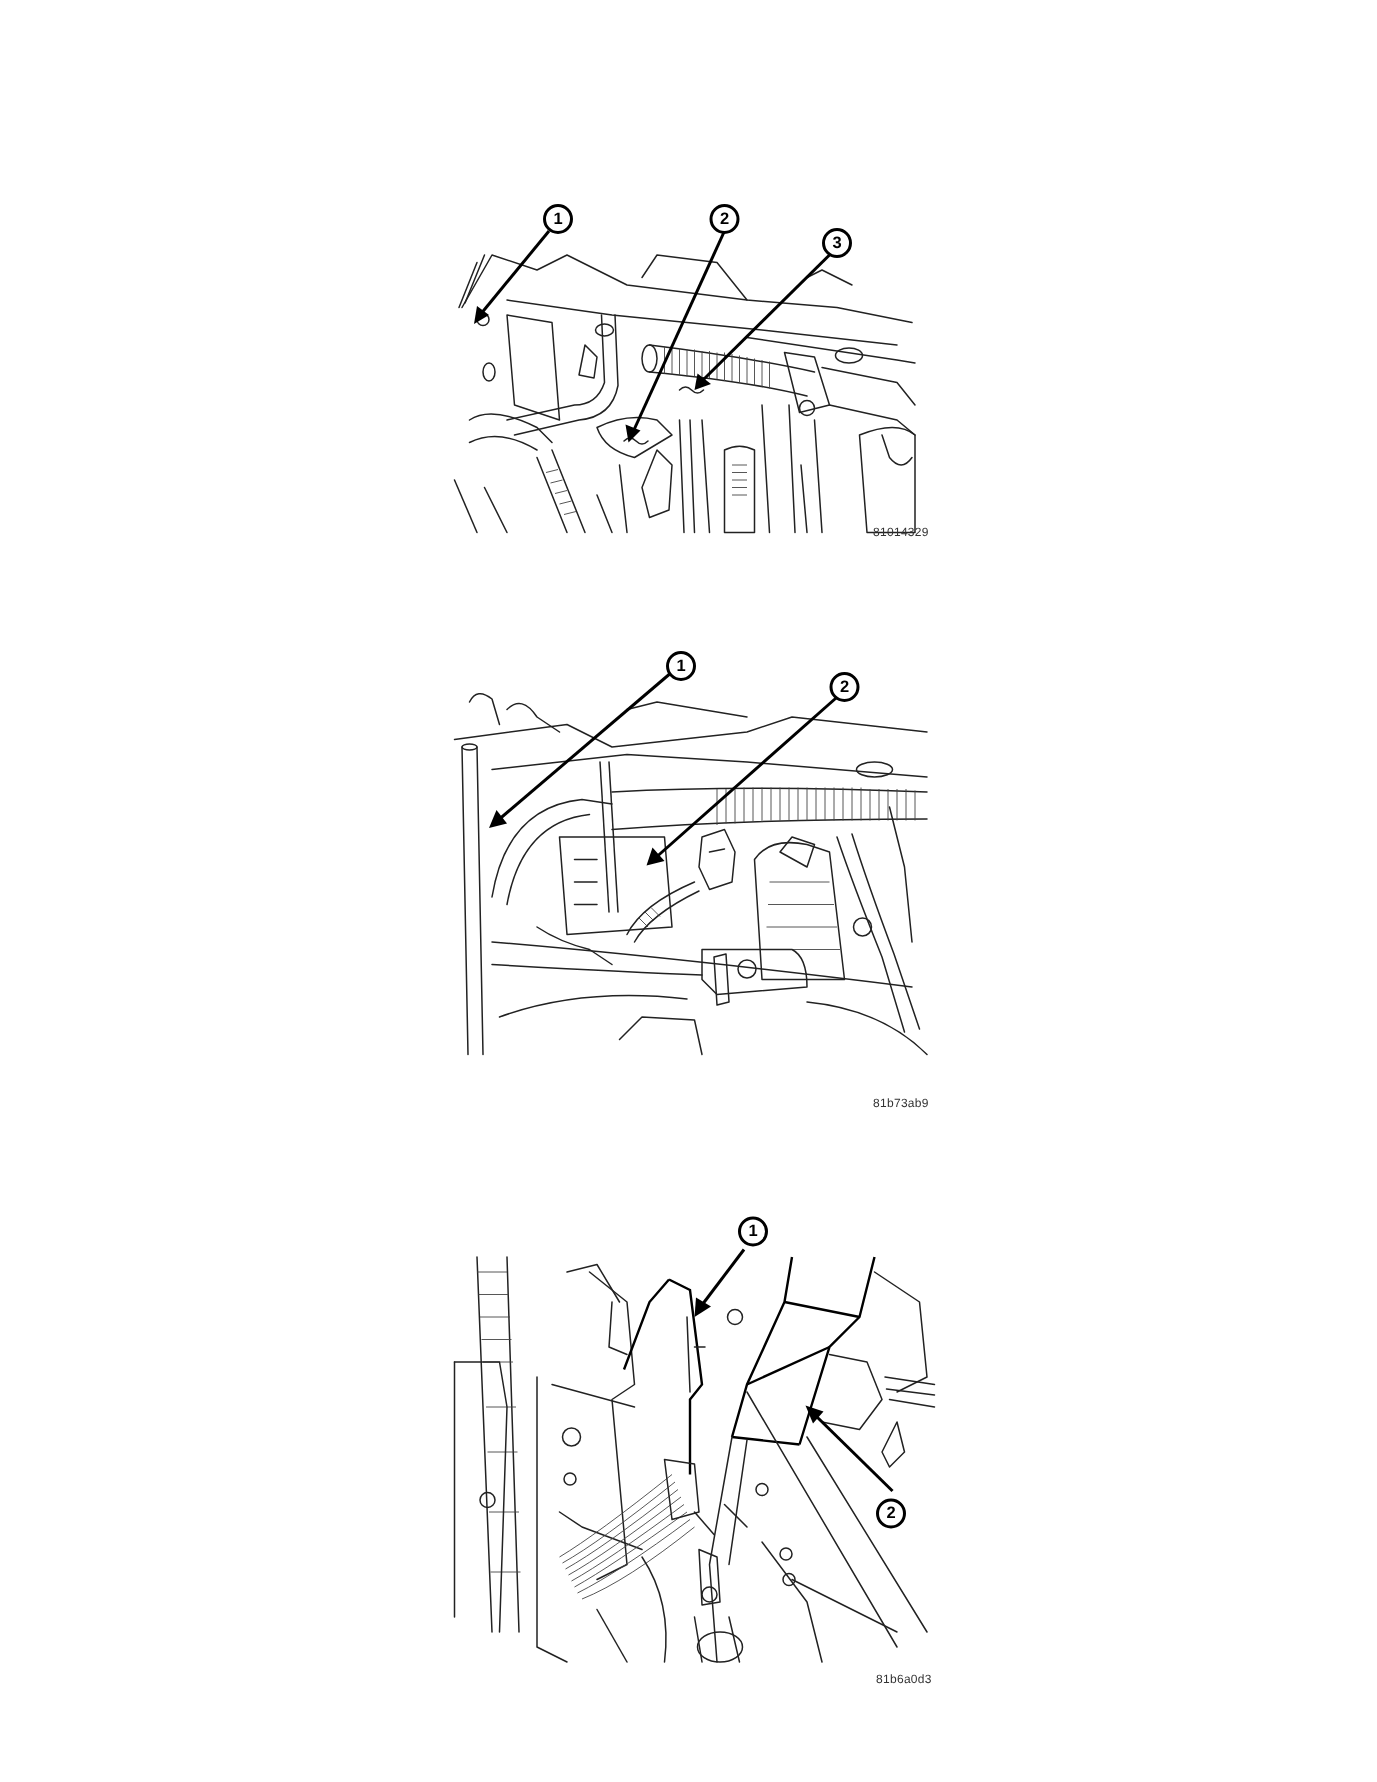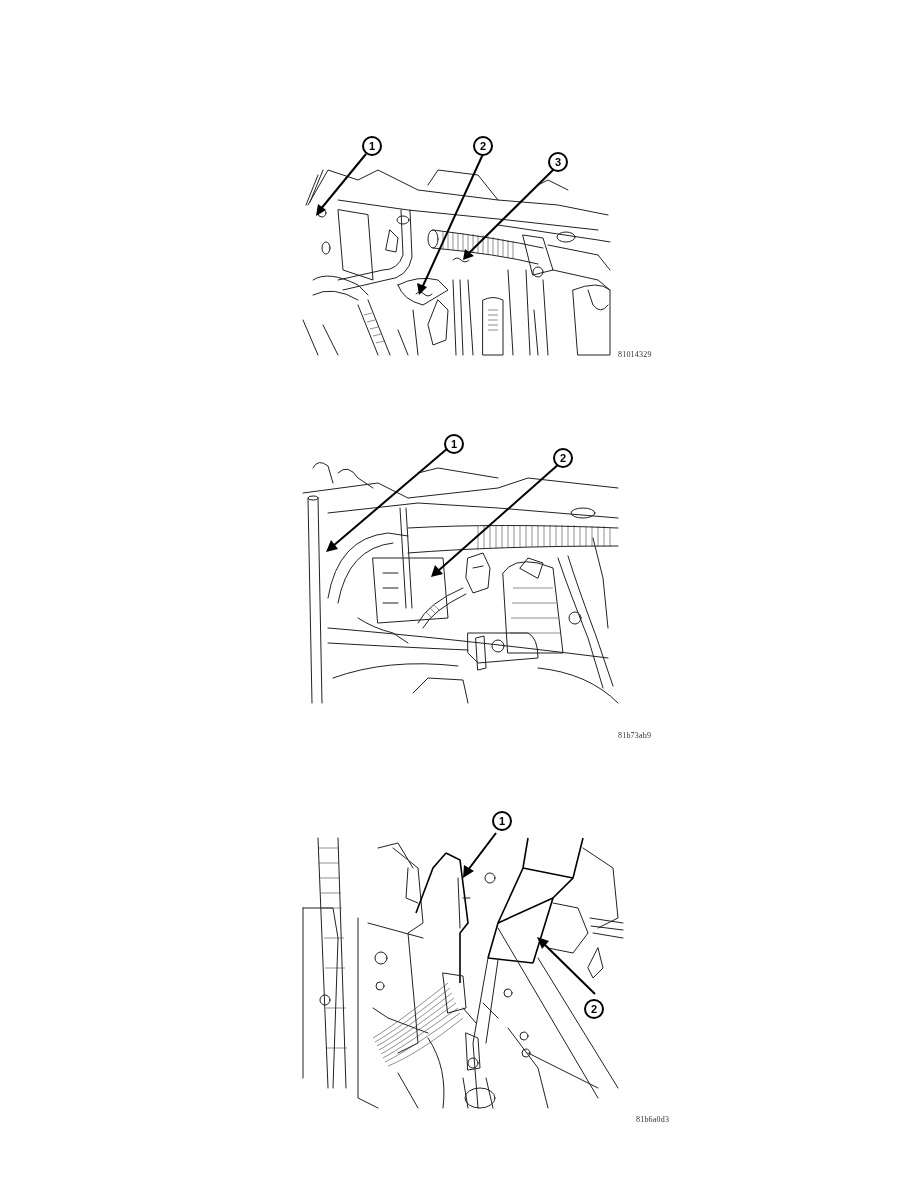--- a/index.html
+++ b/index.html
@@ -1,21 +1,21 @@
 <!DOCTYPE html>
 <html><head>
 <meta charset="utf-8">
 <style>
   html, body { margin: 0; padding: 0; background: #ffffff; }
   body { width: 918px; height: 1188px; position: relative; overflow: hidden;
          font-family: "Liberation Sans", sans-serif; color: #000; }
   .figure { position: absolute; }
   .figure svg { position: absolute; left: 0; top: 0; overflow: visible; }
-  .fig-id { position: absolute; font-family: Liberation Serif, serif;
-            font-size: 8px; color: #333; letter-spacing: 0.2px; margin-left: 36px; }
+  .fig-id { position: absolute; font-family: Liberation Sans, sans-serif;
+            font-size: 8px; color: #333; letter-spacing: 0.2px; }
   .callout { position: absolute; width: 20px; height: 20px; border: 2px solid #000;
              border-radius: 50%; background: #fff; box-sizing: border-box;
              display: flex; align-items: center; justify-content: center;
              font-size: 11px; font-weight: bold; line-height: 1; }
   .ln { fill: none; stroke: #222; stroke-width: 1; stroke-linecap: round; stroke-linejoin: round; }
   .thick { fill: none; stroke: #000; stroke-width: 1.6; }
   .arrow { stroke: #000; stroke-width: 2; fill: none; }
   .arrowhead { fill: #000; }
   .hatch { fill: none; stroke: #444; stroke-width: 0.6; }
 </style>
@@ -311,14 +311,14 @@
     <polygon class="arrowhead" points="165,70 166,57 176,63"></polygon>
     <line class="arrow" x1="297" y1="186" x2="246" y2="136"></line>
     <polygon class="arrowhead" points="239,129 251,133 244,141"></polygon>
   </svg>
   <div class="callout" style="left:194px; top:3px;">
       <span>1</span>
     </div>
   <div class="callout" style="left:286px; top:191px;">
       <span>2</span>
     </div>
-  <div class="fig-id" style="left:302px; top:307px;">81b6a0d3</div>
+  <div class="fig-id" style="left:286px; top:307px;">81b6a0d3</div>
 </div>
 
 </body></html>

